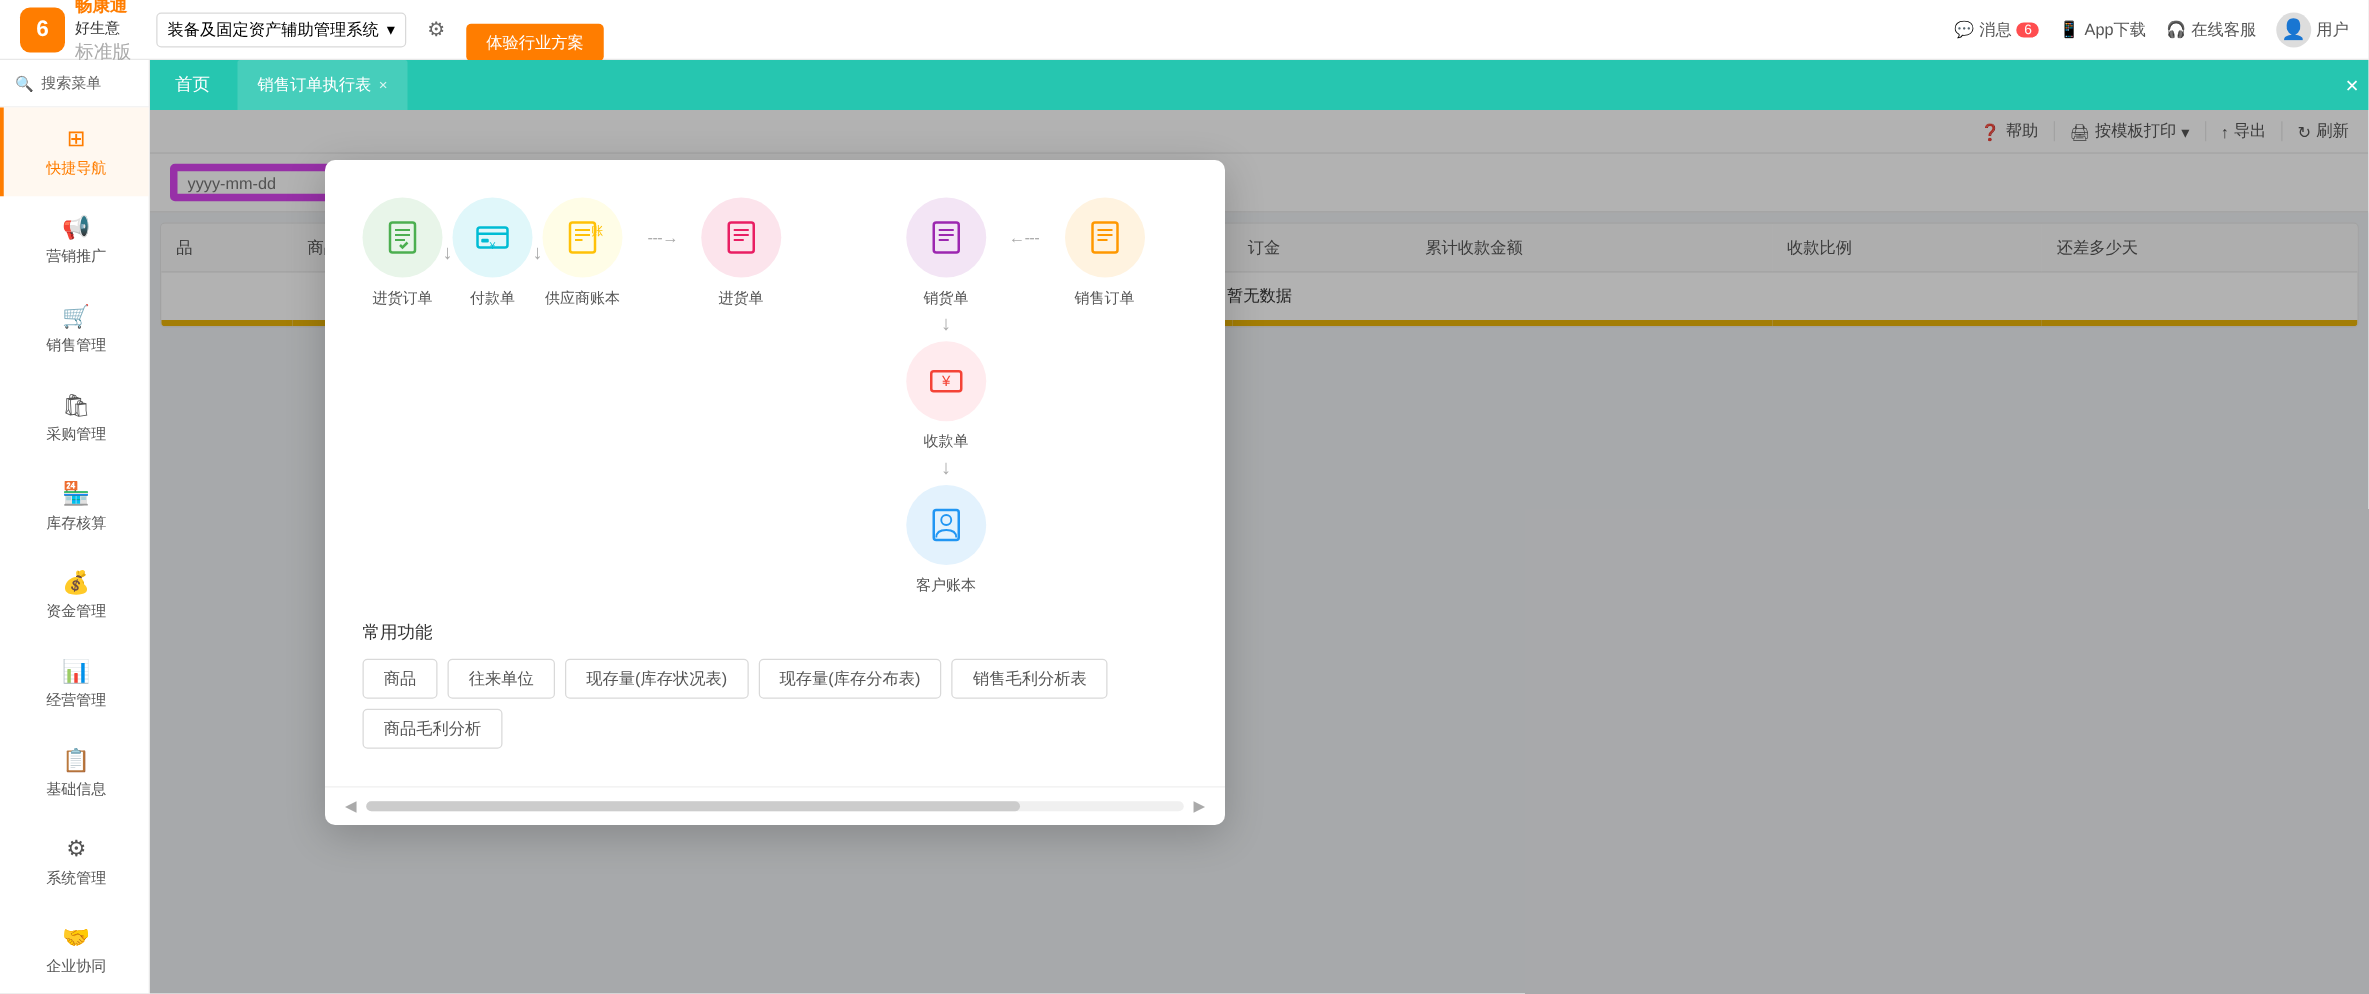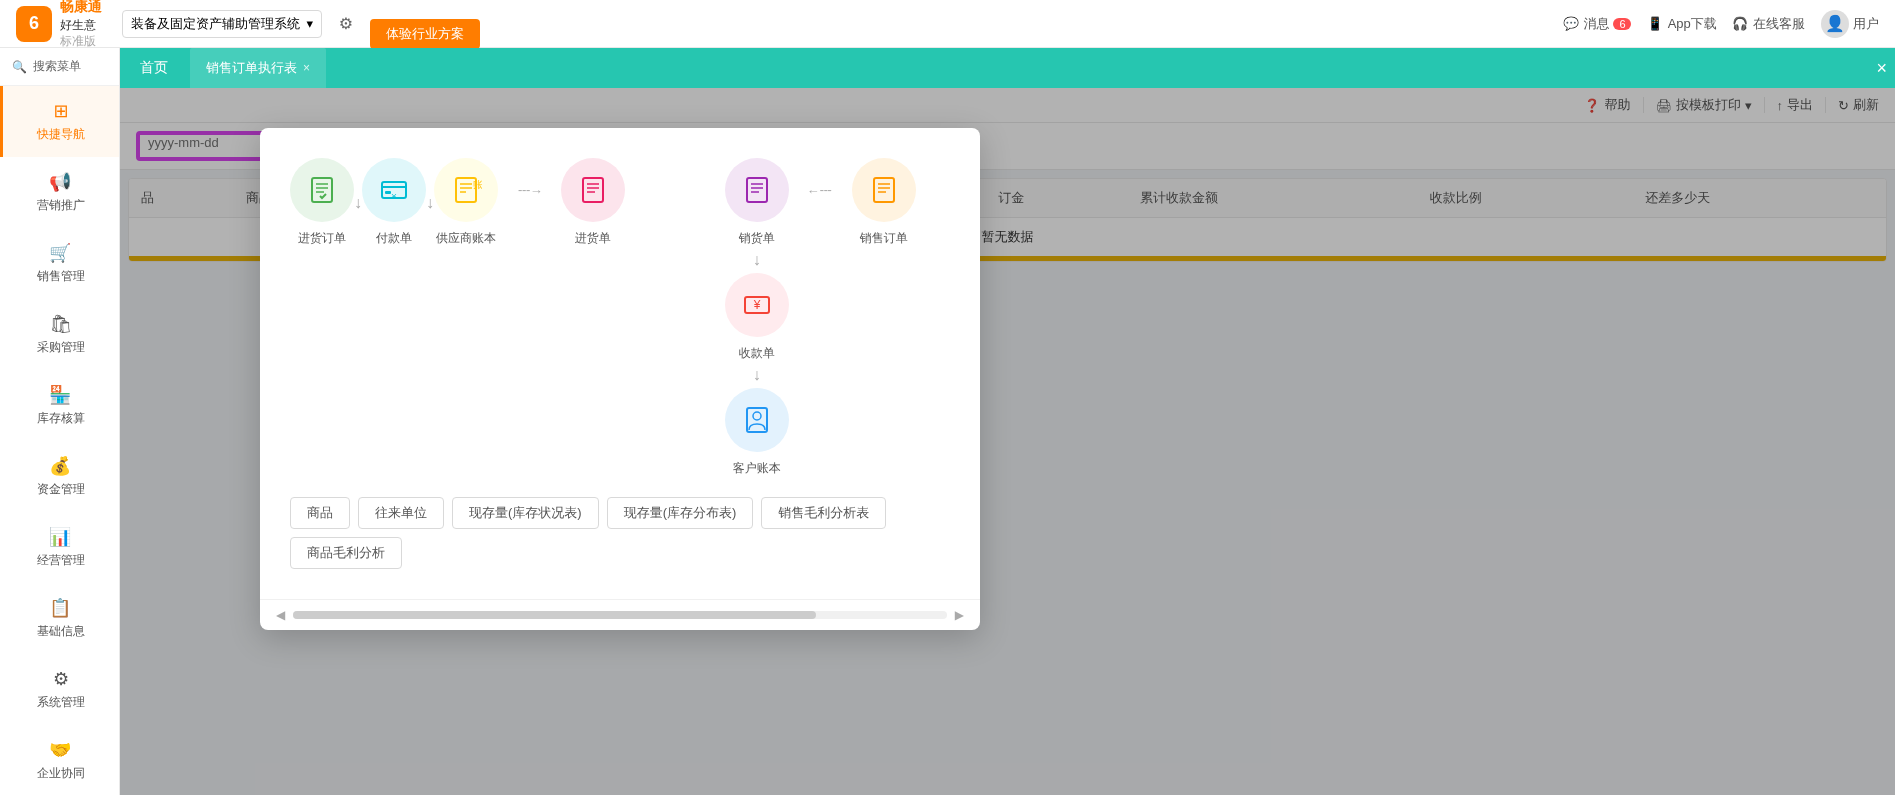--- a/index.html
+++ b/index.html
@@ -82,37 +82,37 @@
     .common-title { font-size: 14px; color: #333; margin-bottom: 12px; }
     .func-buttons { display: flex; flex-wrap: wrap; gap: 8px; }
     .func-btn { border: 1px solid #d9d9d9; border-radius: 4px; padding: 6px 16px; background: white; cursor: pointer; font-size: 13px; color: #555; }
 
     
     .modal-scrollbar { padding: 8px 16px; border-top: 1px solid #f0f0f0; display: flex; align-items: center; gap: 8px; }
     .scrollbar-track { flex: 1; height: 8px; background: #f0f0f0; border-radius: 4px; position: relative; }
     .scrollbar-thumb { height: 8px; background: #ccc; border-radius: 4px; width: 80%; }
     .scrollbar-arrow { color: #aaa; cursor: pointer; font-size: 12px; }
 
-    .date-input-wrap { display: flex; align-items: flex-start; border: 4px solid #d946ef; border-radius: 4px; height: 30px; padding: 0 8px; gap: 4px; }
+    .date-input-wrap { display: flex; align-items: center; border: 6px solid #d946ef; border-radius: 4px; height: 30px; padding: 0 8px; gap: 4px; }
     .date-input-wrap input { border: none; outline: none; font-size: 13px; width: 120px; color: #aaa; }
   </style>
 </head>
 <body>
 
 <div class="app-container">
 
   <div class="top-bar">
     <div class="logo-area">
       <div class="logo-icon">
         <span>6</span>
       </div>
       <div class="logo-text">
         <div class="main">畅康通</div>
         <div>好生意</div>
-        <div style="font-size:12px;color:#aaa;">标准版</div>
+        <div style="font-size:15px;color:#aaa;">标准版</div>
       </div>
     </div>
     <div class="system-dropdown">
       <span>装备及固定资产辅助管理系统</span>
       <span>▾</span>
     </div>
     <div class="settings-btn">⚙</div>
     <button class="try-btn">体验行业方案</button>
     <div class="top-right">
       <div class="top-right-item">
@@ -387,20 +387,21 @@
                           <line x1="10" y1="14" x2="22" y2="14" stroke="#ff9800" stroke-width="1.5"></line>
                           <line x1="10" y1="18" x2="18" y2="18" stroke="#ff9800" stroke-width="1.5"></line>
                         </svg>
                     </div>
                     <span class="flow-label">销售订单</span>
                   </div>
                 </div>
               </div>
 
               <div class="common-functions">
+                <div class="common-title">常用功能</div>
                 <div class="func-buttons">
                   <button class="func-btn">商品</button>
                   <button class="func-btn">往来单位</button>
                   <button class="func-btn">现存量(库存状况表)</button>
                   <button class="func-btn">现存量(库存分布表)</button>
                   <button class="func-btn">销售毛利分析表</button>
                   <button class="func-btn">商品毛利分析</button>
                 </div>
               </div>
             </div>

